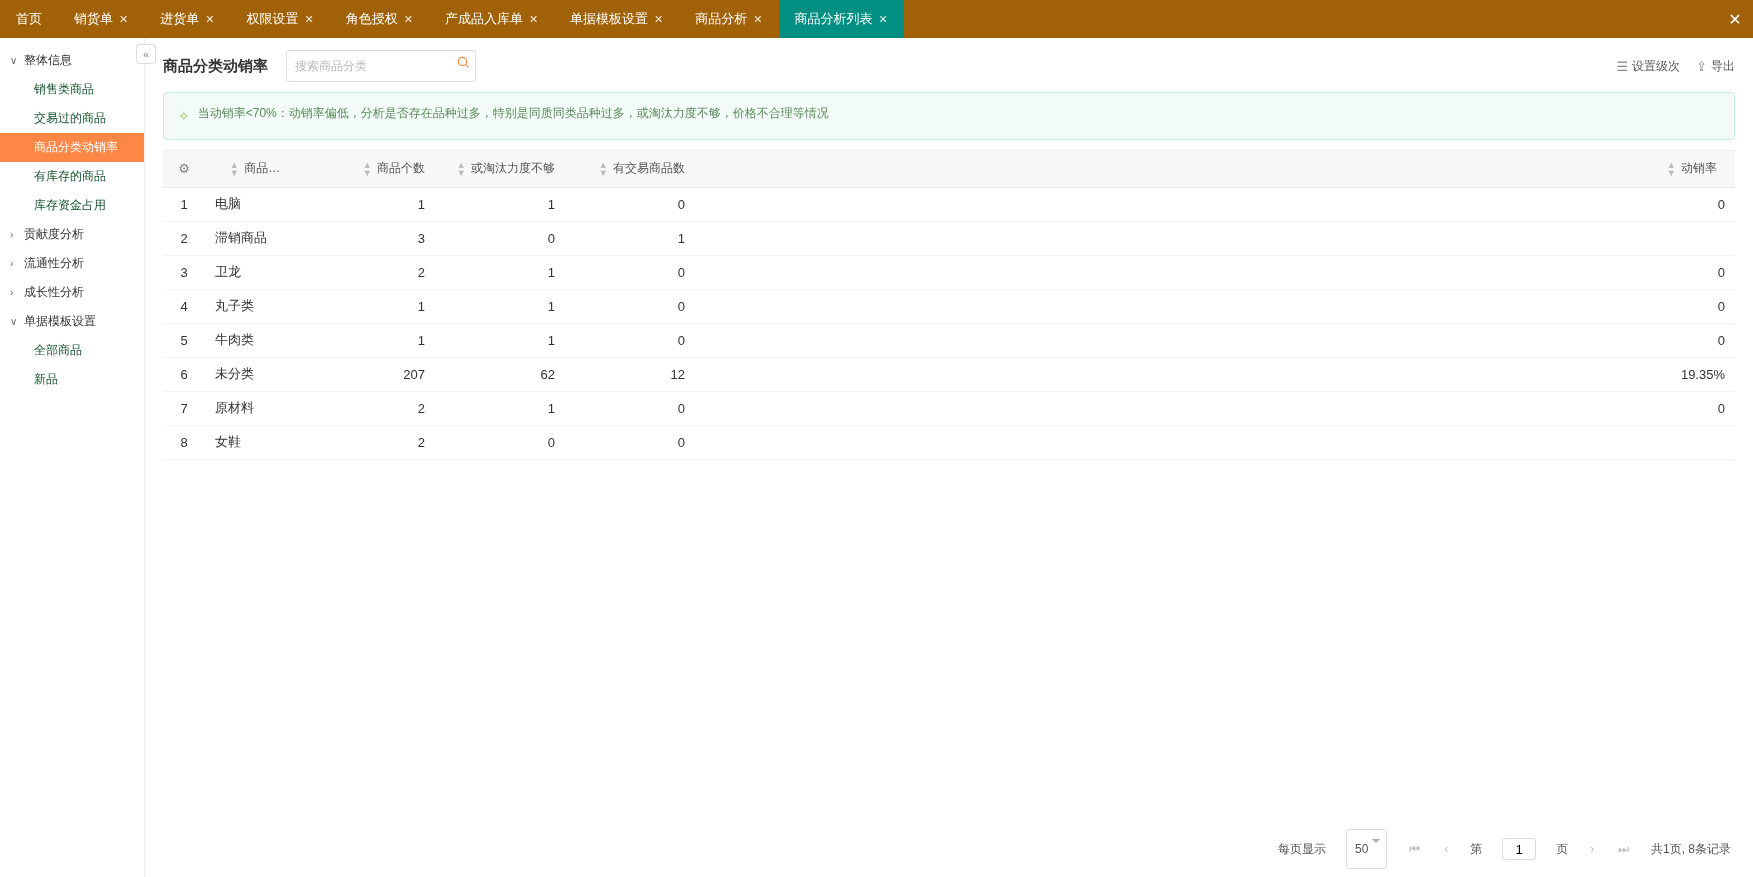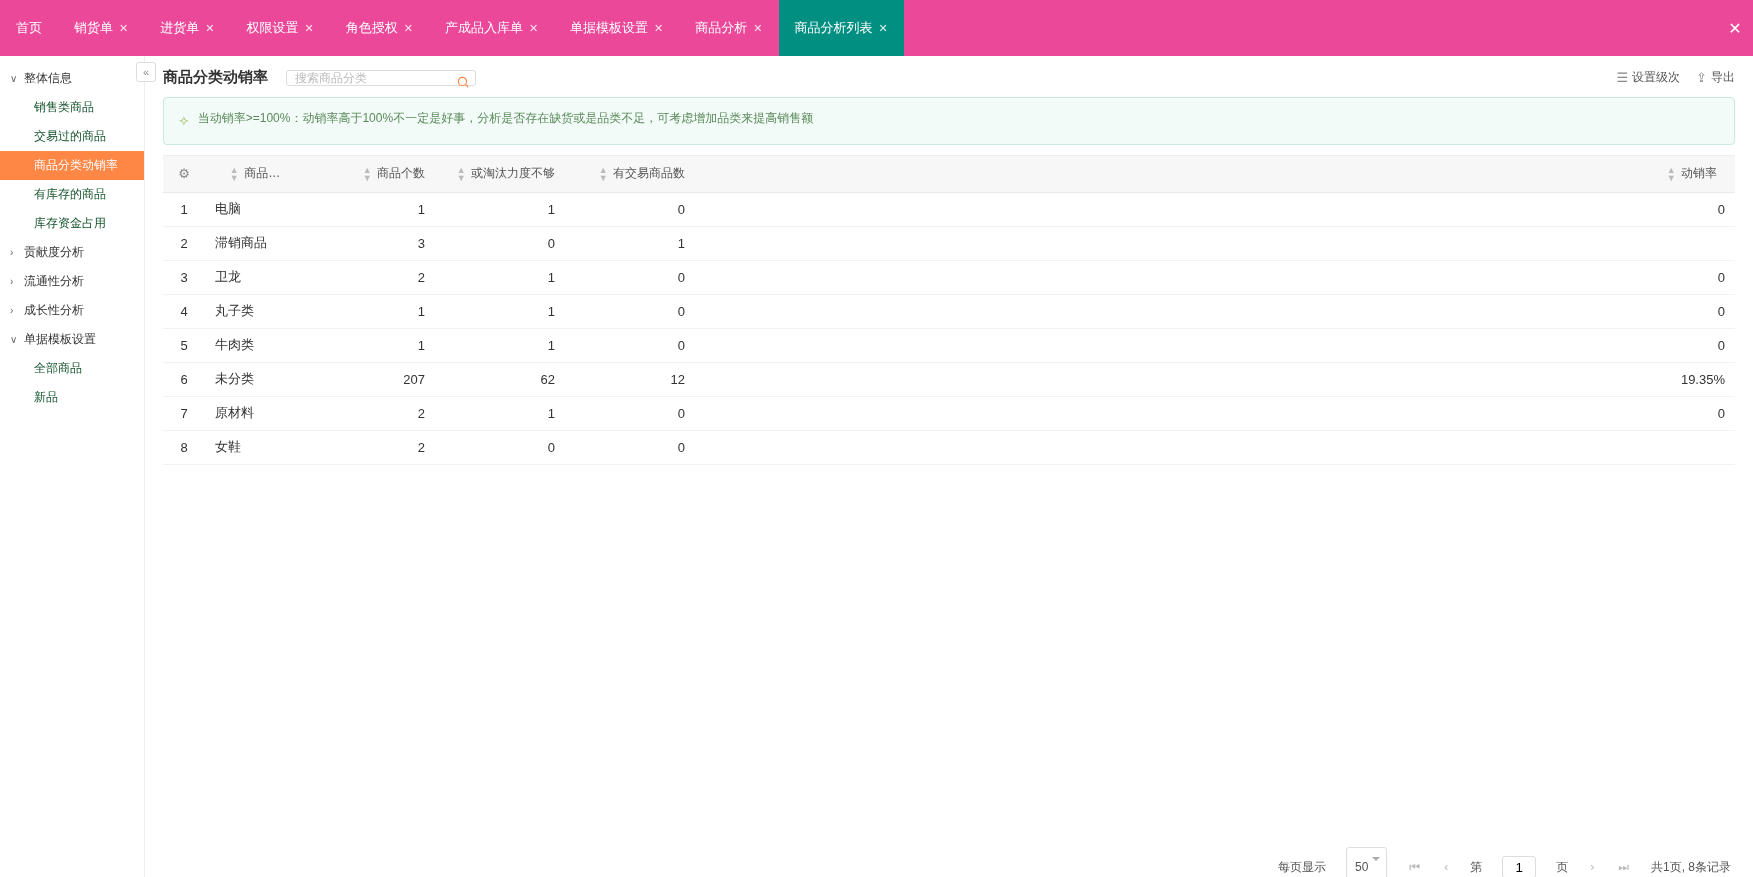--- a/index.html
+++ b/index.html
@@ -1,19 +1,19 @@
 <!DOCTYPE html>
 <html><head>
 <meta charset="utf-8">
 <style>
 * { box-sizing: border-box; margin: 0; padding: 0; }
 body { font-family: "Microsoft YaHei", Arial, sans-serif; font-size: 12px; color: #333; background: #fff; }
 
 
-.tabbar { display: flex; background: #ec4899; height: 56px; align-items: stretch; color: #fff; justify-content: center; }
+.tabbar { display: flex; background: #a16207; height: 38px; align-items: stretch; color: #fff; justify-content: center; }
 .tab { display: flex; align-items: center; padding: 0 16px; font-size: 13px; cursor: pointer; white-space: nowrap; }
 .tab .tab-x { margin-left: 6px; font-size: 11px; opacity: .85; }
 .tab.active { background: #008f80; }
 .tabbar-spacer { flex: 1; }
 .tabbar-close { width: 36px; display: flex; align-items: center; justify-content: center; cursor: pointer; font-size: 16px; }
 
 .layout { display: flex; height: calc(100vh - 38px); min-height: 700px; }
 
 
 .sidebar { width: 145px; border-right: 1px solid #eee; padding-top: 8px; position: relative; font-size: 12px; color: #333; }
@@ -22,21 +22,21 @@
 .side-group-title { display: flex; align-items: center; padding: 6px 10px; cursor: pointer; color: #333; }
 .side-group-title .caret { width: 14px; font-size: 10px; color: #666; display: inline-block; }
 .side-item { padding: 6px 10px 6px 34px; cursor: pointer; color: #14532d; }
 .side-item.active { background: #ff8746; color: #fff; }
 
 
 .main { flex: 1; display: flex; flex-direction: column; padding: 0 18px 8px 18px; overflow: hidden; }
 .page-header { display: flex; align-items: center; padding: 12px 0 10px 0; }
 .page-title { font-size: 15px; font-weight: 600; color: #333; margin-right: 18px; }
 .search-wrap { position: relative; width: 190px; }
-.search-input { width: 100%; height: 16px; border: 1px solid #ddd; border-radius: 3px; padding: 0 28px 0 8px; font-size: 12px; color: #333; outline: none; }
+.search-input { width: 100%; height: 32px; border: 1px solid #ddd; border-radius: 3px; padding: 0 28px 0 8px; font-size: 12px; color: #333; outline: none; }
 .search-input::placeholder { color: #bbb; }
 .search-icon { position: absolute; right: 6px; top: 5px; color: #ff8746; font-size: 14px; }
 .header-spacer { flex: 1; }
 .header-actions { display: flex; gap: 16px; color: #333; }
 .header-action { display: flex; align-items: center; gap: 4px; cursor: pointer; font-size: 12px; color: #555; }
 .header-action .ico { color: #888; font-size: 13px; }
 
 .tipbox { border: 1px solid #c9ebd9; background: #f2fbf7; color: #5a8a5a; border-radius: 4px; padding: 10px 14px; font-size: 12px; line-height: 1.8; display: flex; gap: 8px; }
 .tipbox .bulb { color: #9fbf6c; font-size: 14px; margin-top: 1px; }
 
@@ -185,21 +185,21 @@
         <div class="header-action">
           <span class="ico">⇪</span>
           <span>导出</span>
         </div>
       </div>
     </div>
 
     <div class="tipbox">
       <span class="bulb">✧</span>
       <div>
-        <div>当动销率&gt;=100%：动销率高于100%不一定是好事，分析是否存在缺货或是品类不足，可考虑增加品类来提高销售额</div>
+        <div>当动销率&lt;70%：动销率偏低，分析是否存在品种过多，特别是同质同类品种过多，或淘汰力度不够，价格不合理等情况</div>
       </div>
     </div>
 
     <div class="table-wrap">
       <table class="grid">
         <thead>
           <tr>
             <th class="gear">
               <span>⚙</span>
             </th>

